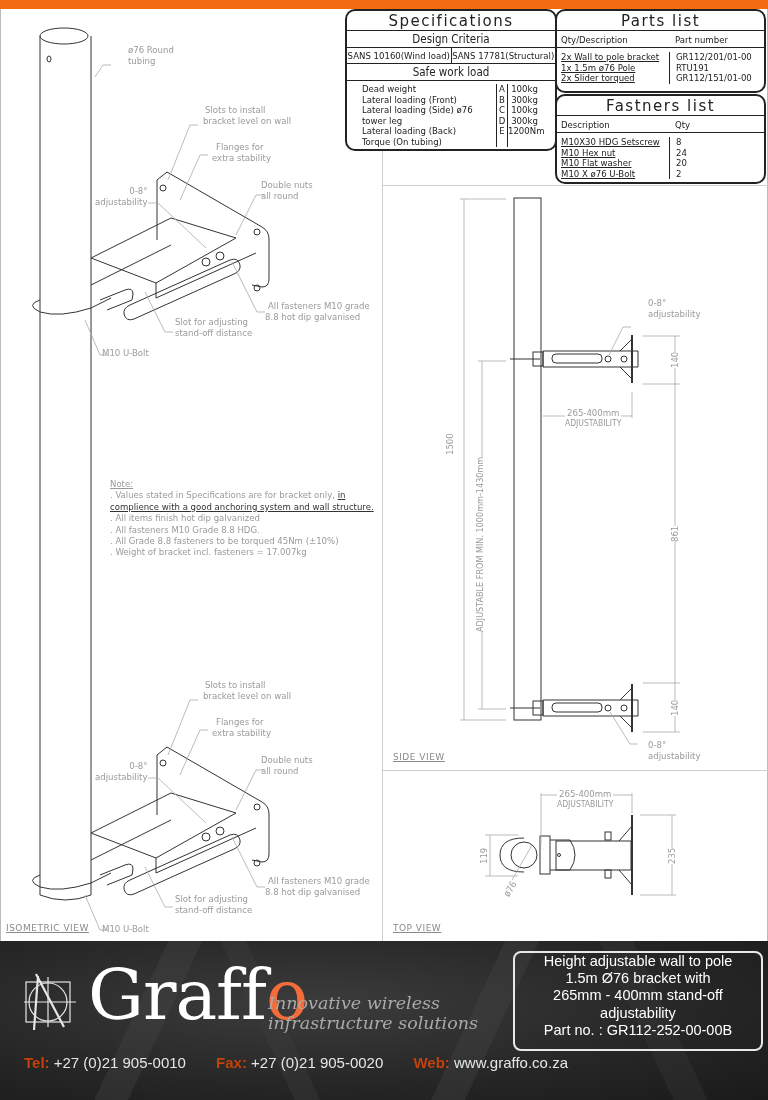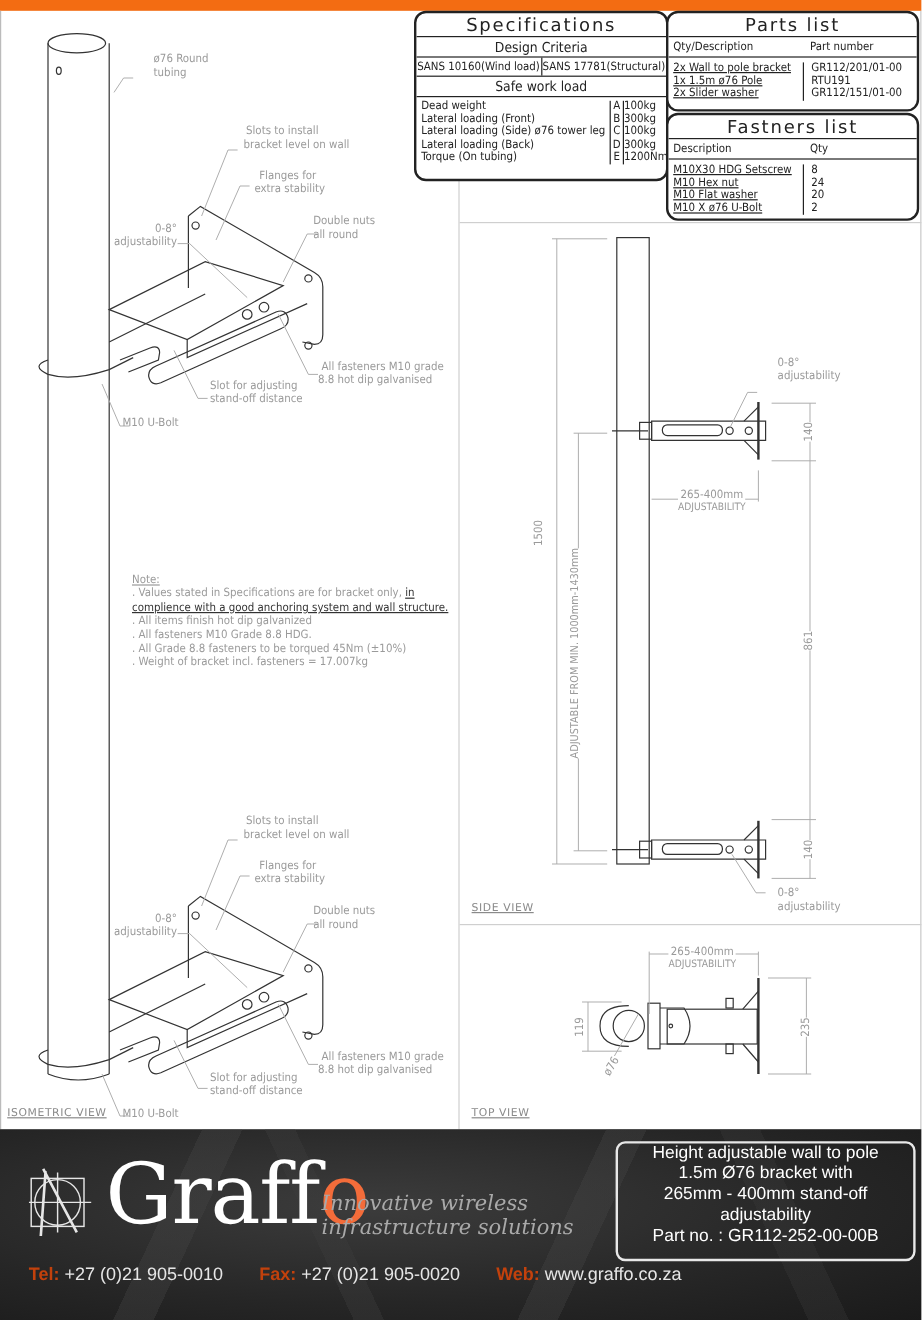--- a/index.html
+++ b/index.html
@@ -11,23 +11,23 @@
   .hdiv1 { position: absolute; left: 383px; top: 185px; width: 385px; height: 1px; background: #cfcfcf; }
   .hdiv2 { position: absolute; left: 383px; top: 770px; width: 385px; height: 1px; background: #cfcfcf; }
 
   .box { position: absolute; border: 2px solid #222; border-radius: 10px; background: #fff; overflow: hidden; font-family: "DejaVu Sans Condensed", "DejaVu Sans", sans-serif; }
   .box .title { text-align: center; font-family: "DejaVu Sans", sans-serif; font-size: 15px; letter-spacing: 1.5px; height: 20px; line-height: 20px; border-bottom: 1px solid #222; }
   .box .sub { text-align: center; font-size: 11.5px; height: 17px; line-height: 17px; border-bottom: 1px solid #222; }
   .row2 { display: flex; font-size: 9.5px; height: 16px; line-height: 16px; border-bottom: 1px solid #222; }
   .row2 span { flex: 1; text-align: center; white-space: nowrap; }
   .row2 span + span { border-left: 1px solid #222; }
   .loads { display: flex; font-size: 9.5px; line-height: 10.5px; padding-top: 3px; }
-  .loads .c1 { flex: 1; padding-left: 4px; }
+  .loads .c1 { flex: 1; padding-left: 15px; }
   .loads .c2 { width: 11px; text-align: center; border-left: 1px solid #222; }
-  .loads .c3 { width: 36px; text-align: right; padding-right: 14px; border-left: 1px solid #222; }
+  .loads .c3 { width: 48px; text-align: center; padding-right: 14px; border-left: 1px solid #222; }
 
   .list-head { display: flex; font-size: 9.5px; height: 17px; line-height: 17px; border-bottom: 1px solid #222; }
   .list-head span:first-child { width: 112px; padding-left: 4px; }
   .list-head span:last-child { flex: 1; padding-left: 6px; }
   .list-body { display: flex; font-size: 9.5px; line-height: 10.5px; padding-top: 4px; }
   .list-body .a { width: 112px; padding-left: 4px; white-space: nowrap; text-decoration: underline; }
   .list-body .b { flex: 1; padding-left: 6px; border-left: 1px solid #222; white-space: nowrap; }
 
   .lbl { position: absolute; font-family: "DejaVu Sans Condensed", "DejaVu Sans", sans-serif; font-size: 9.5px; color: #9a9a9a; line-height: 11px; white-space: nowrap; }
   .view-lbl { position: absolute; font-size: 9px; color: #8a8a8a; text-decoration: underline; letter-spacing: 0.5px; }
@@ -221,21 +221,21 @@
 <div class="box" style="left:555px; top:9px; width:211px; height:84px;">
   <div class="title">Parts list</div>
   <div class="list-head">
     <span>Qty/Description</span>
     <span>Part number</span>
   </div>
   <div class="list-body">
     <div class="a">
       <div>2x Wall to pole bracket</div>
       <div>1x 1.5m ø76 Pole</div>
-      <div>2x Slider washer</div>
+      <div>2x Slider torqued</div>
     </div>
     <div class="b">
       <div>GR112/201/01-00</div>
       <div>RTU191</div>
       <div>GR112/151/01-00</div>
     </div>
   </div>
 </div>
 
 <div class="box" style="left:555px; top:94px; width:211px; height:90px;">

